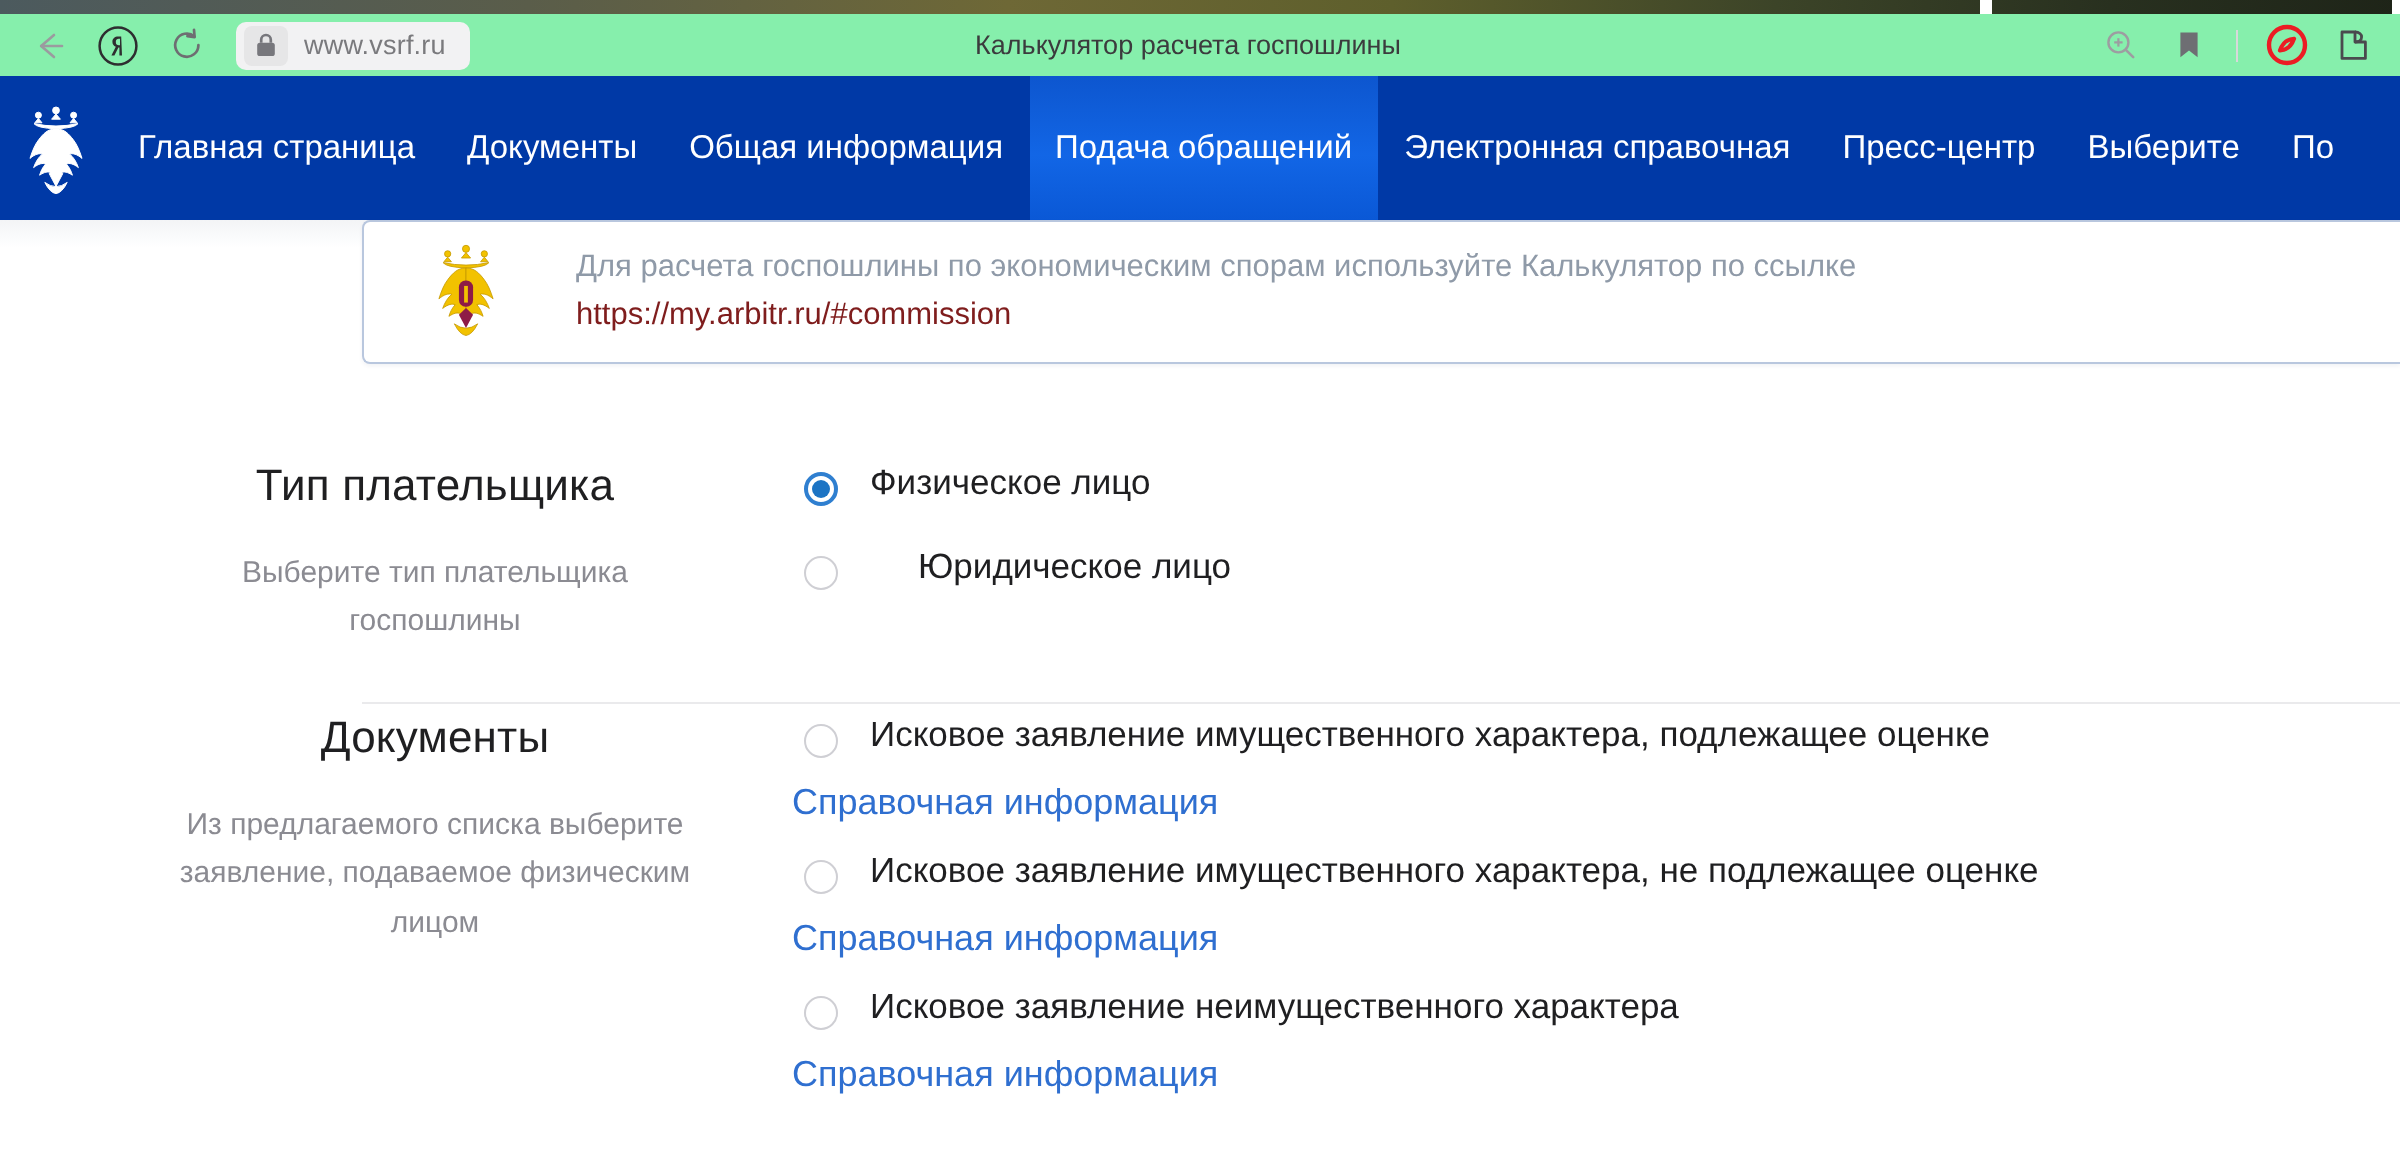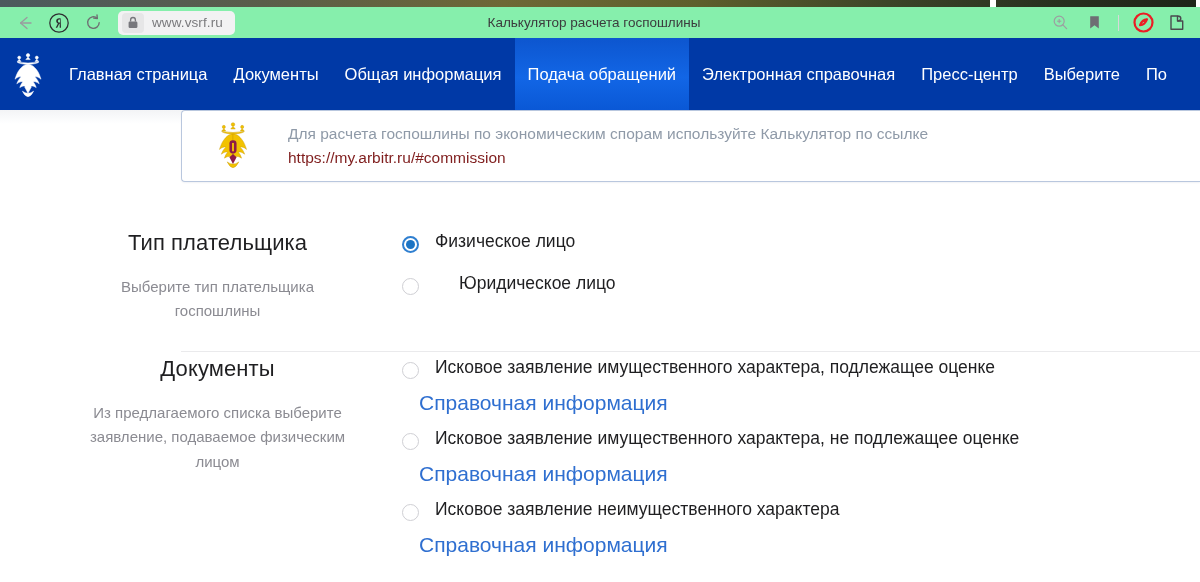--- a/index.html
+++ b/index.html
@@ -197,22 +197,22 @@
     font-size: 17.5px; color: #1f1f21;
     line-height: 1.1;
     white-space: nowrap;
   }
   .sec-payer .radio-row + .radio-row { margin-top: 21px; gap: 24px; }
 
   .app-opt { margin-bottom: 0; }
   .app-opt + .app-opt { margin-top: 14px; }
   .help-link {
     display: inline-block;
-    margin: 12px 0 0 64px;
-    font-size: 21px; color: #2f6fd0;
+    margin: 12px 0 0 41px;
+    font-size: 18px; color: #2f6fd0;
     text-decoration: none; cursor: pointer;
     white-space: nowrap;
   }
 </style>
 </head>
 <body>
 
 <div class="tabstrip">
   <div class="notch n1"></div>
   <div class="notch n2"></div>

